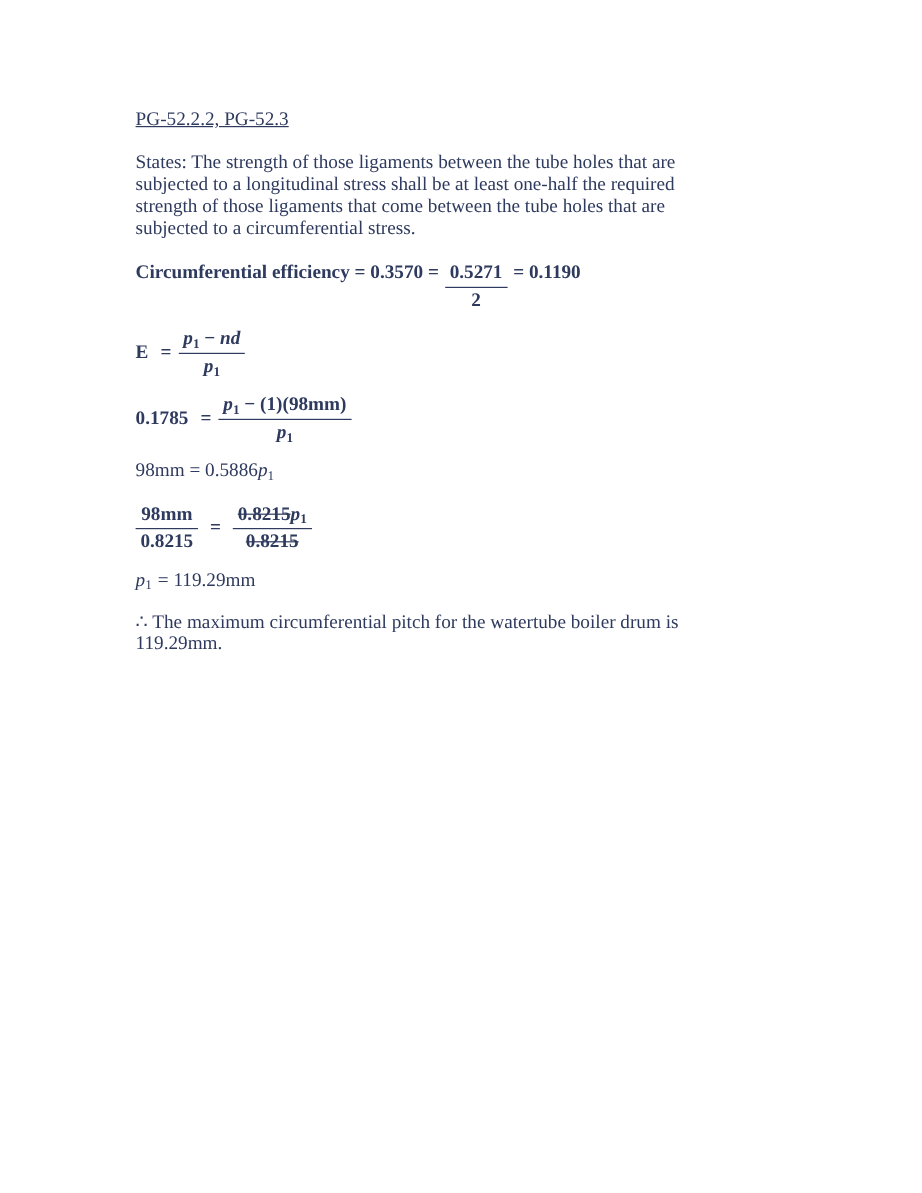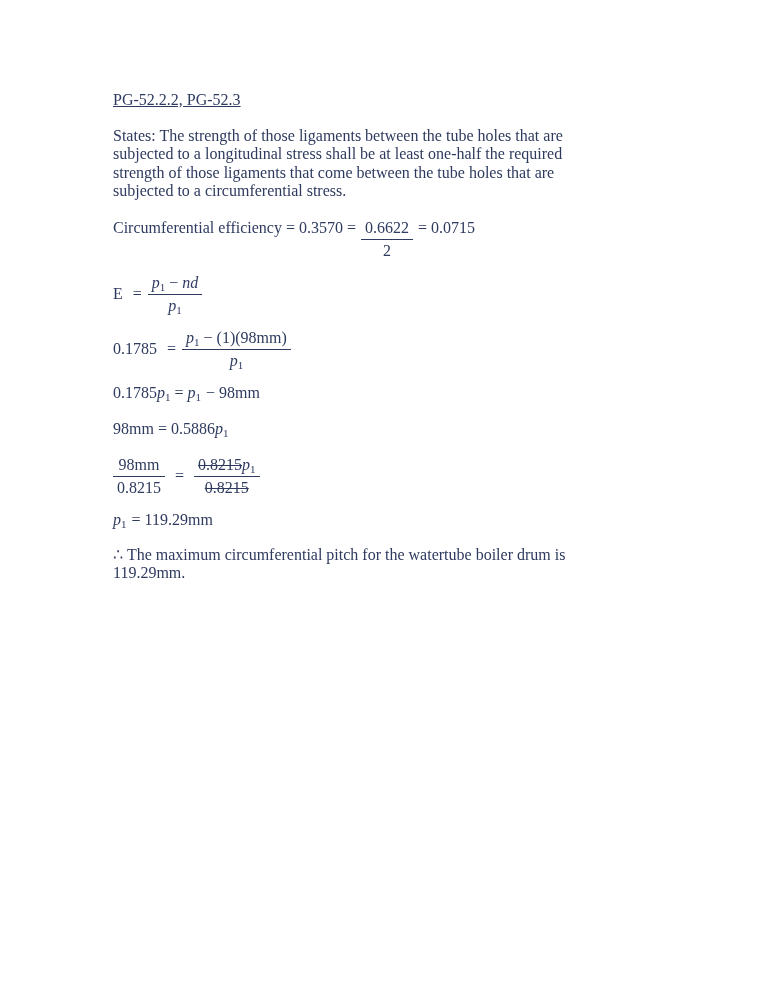--- a/index.html
+++ b/index.html
@@ -24,20 +24,21 @@
     margin-bottom:17px;
     max-width:545px;
   }
   .u{text-decoration:underline;}
   
   .eqrow{
     display:flex;
     align-items:center;
     gap:6px;
     margin-bottom:12px;
+    font-weight:bold;
   }
   .eqrow.baseline{align-items:baseline;gap:5px;}
   .eqline{
     line-height:20px;
     margin-bottom:16px;
   }
   .frac{
     display:inline-flex;
     flex-direction:column;
     text-align:center;
@@ -74,45 +75,44 @@
 <div class="page" style="background: rgb(255, 255, 255); color: rgb(46, 58, 94);">
 
   <p class="para"><span class="u">PG-52.2.2, PG-52.3</span></p>
 
 
   <p class="para">States: The strength of those ligaments between the tube holes that are subjected to a longitudinal stress shall be at least one-half the required strength of those ligaments that come between the tube holes that are subjected to a circumferential stress.</p>
 
   <div class="eqrow baseline">
     <span>Circumferential efficiency = 0.3570 =</span>
     <span class="frac">
-        <span class="num">0.6622</span>
+        <span class="num">0.5271</span>
         <span class="den">2</span>
       </span>
-    <span>= 0.0715</span>
+    <span>= 0.1190</span>
   </div>
 
   <div class="eqrow">
     <span class="lhs">E</span>
     <span>=</span>
     <span class="frac">
         <span class="num"><i>p</i><sub>1</sub><span class="op">−</span><i>nd</i></span>
         <span class="den"><i>p</i><sub>1</sub></span>
       </span>
   </div>
 
   <div class="eqrow">
     <span class="lhs">0.1785</span>
     <span>=</span>
     <span class="frac">
         <span class="num"><i>p</i><sub>1</sub><span class="op">−</span><span>(1)(98mm)</span></span>
         <span class="den"><i>p</i><sub>1</sub></span>
       </span>
   </div>
 
-  <p class="eqline"><span>0.1785</span><i>p</i><sub>1</sub><span class="op">=</span><i>p</i><sub>1</sub><span class="opb">− 98mm</span></p>
 
 
   <p class="eqline"><span>98mm = 0.5886</span><i>p</i><sub>1</sub></p>
 
   <div class="eqrow">
     <span class="frac">
         <span class="num">98mm</span>
         <span class="den">0.8215</span>
       </span>
     <span class="op">=</span>

